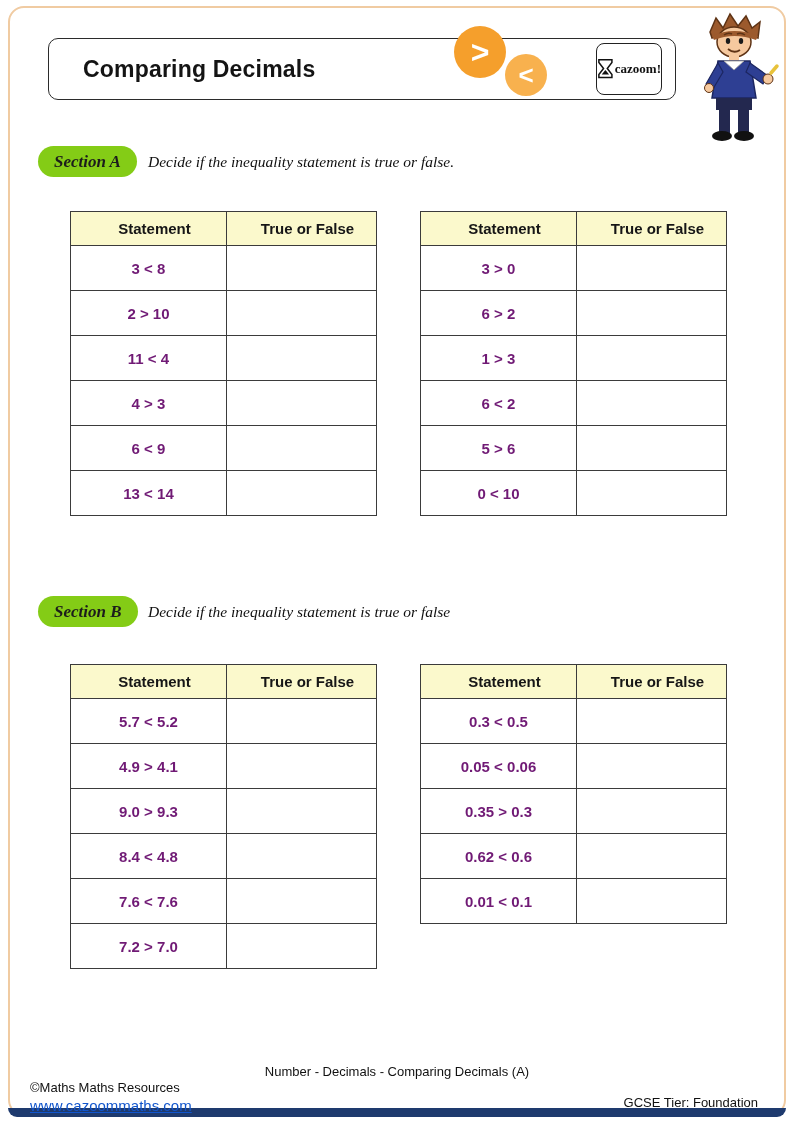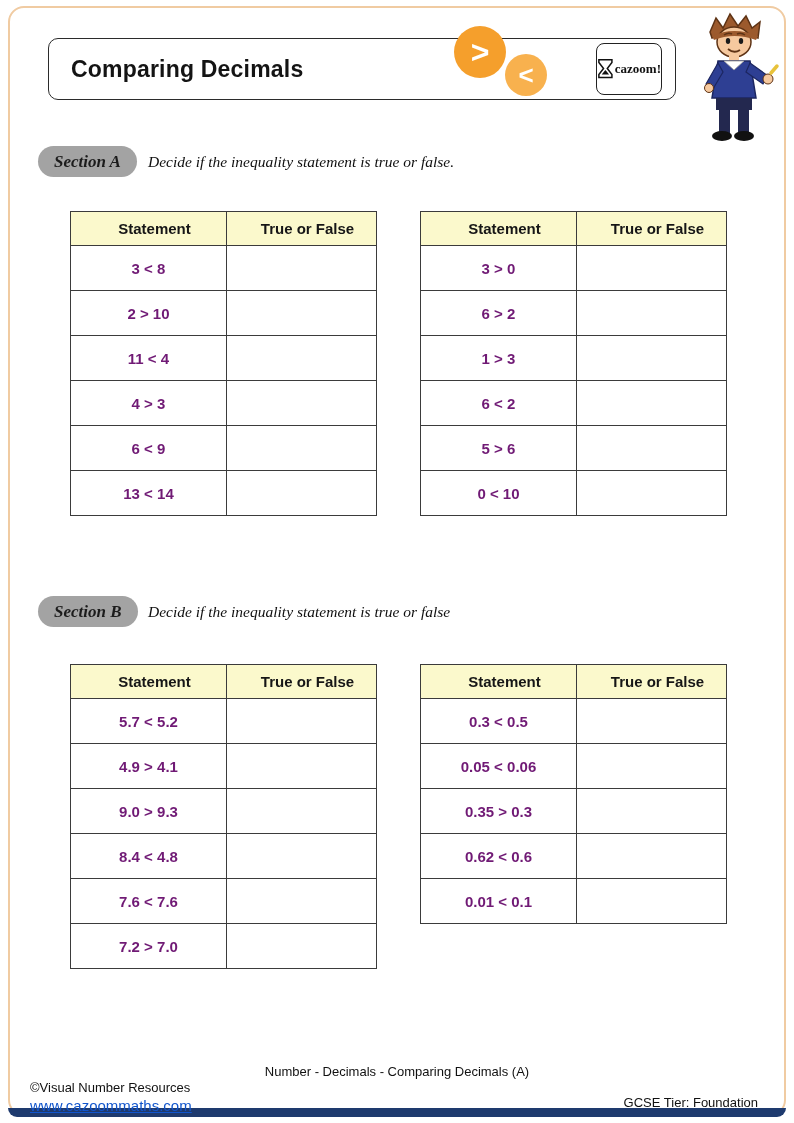--- a/index.html
+++ b/index.html
@@ -16,42 +16,42 @@
   }
   .bottom-bar {
     position:absolute; left:8px; top:1108px; width:778px; height:9px;
     background:#1e3a6e; border-radius:0 0 12px 12px;
   }
 
   
   .header-box {
     position:absolute; left:48px; top:38px; width:628px; height:62px;
     border:1.5px solid #2b2b2b; border-radius:10px; background:#fff;
-    display:flex; align-items:center; padding-left:22px;
+    display:flex; align-items:center; padding-left:34px;
   }
   .page-title { font-size:23px; font-weight:bold; color:#141414; letter-spacing:0.2px; }
   .circle {
     position:absolute; border-radius:50%;
     display:flex; align-items:center; justify-content:center;
     color:#fff; font-weight:bold; font-family:"Liberation Sans", sans-serif;
   }
   .circle-gt { left:454px; top:26px; width:52px; height:52px; background:#f59f2c; font-size:32px; }
   .circle-lt { left:505px; top:54px; width:42px; height:42px; background:#f8b14e; font-size:26px; }
   .logo {
     position:absolute; left:596px; top:43px; width:66px; height:52px;
     border:1.4px solid #222; border-radius:8px; background:#fff;
     display:flex; align-items:center; justify-content:center; gap:1px;
   }
   .logo-text { font-family:"Liberation Serif", serif; font-weight:bold; font-size:13px; color:#111; }
   .character { position:absolute; left:686px; top:10px; }
 
   
   .section-badge {
     position:absolute; left:38px; height:31px; padding:0 16px;
-    background:#a3a3a3; border-radius:16px;
+    background:#84cc16; border-radius:16px;
     display:flex; align-items:center; justify-content:center;
   }
   .section-badge span {
     font-family:"Liberation Serif", serif; font-style:italic; font-weight:bold;
     font-size:17px; color:#1c1c1c;
   }
   .badge-a { top:146px; }
   .badge-b { top:596px; }
   .instruction {
     position:absolute; left:148px; width:560px;
@@ -298,16 +298,16 @@
         <td class="stmt">0.62 &lt; 0.6</td>
         <td class="ans"></td>
       </tr>
     <tr>
         <td class="stmt">0.01 &lt; 0.1</td>
         <td class="ans"></td>
       </tr>
   </tbody>
 </table>
 
-<div class="footer-copyright">©Visual Number Resources</div>
+<div class="footer-copyright">©Maths Maths Resources</div>
 <a class="footer-link" href="#">www.cazoommaths.com</a>
 <div class="footer-center">Number - Decimals - Comparing Decimals (A)</div>
 <div class="footer-right">GCSE Tier: Foundation</div>
 
 </body></html>

